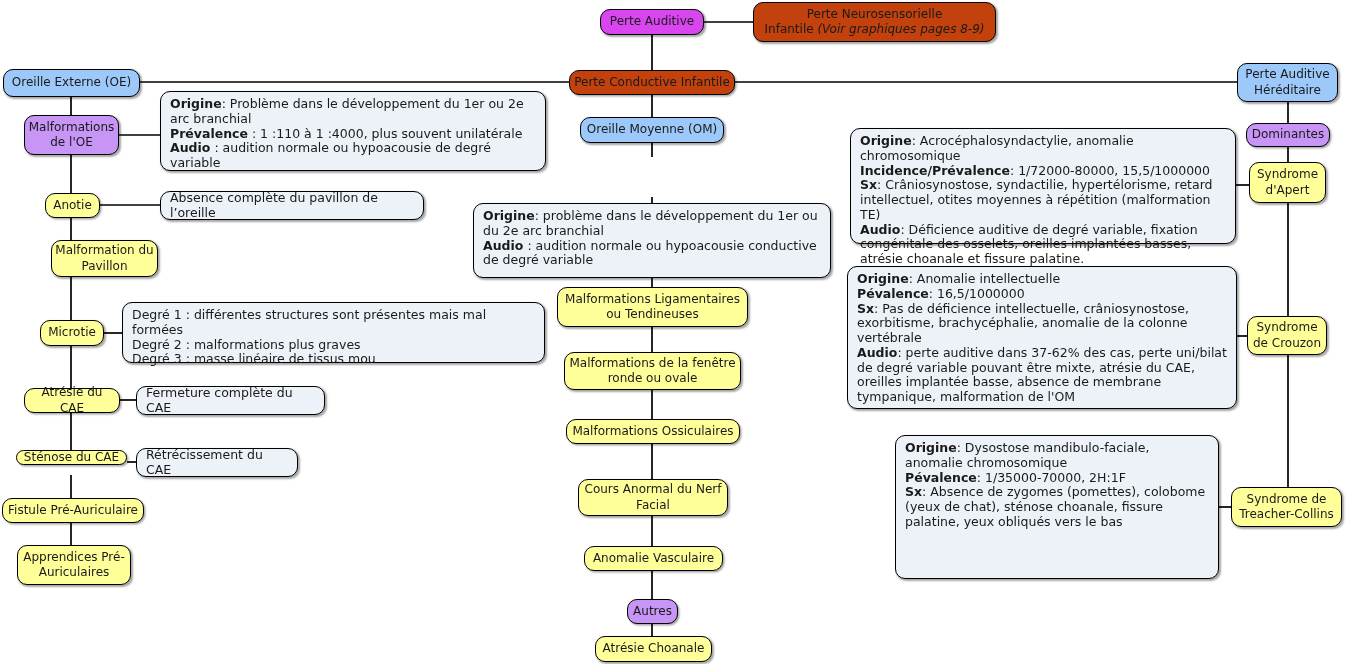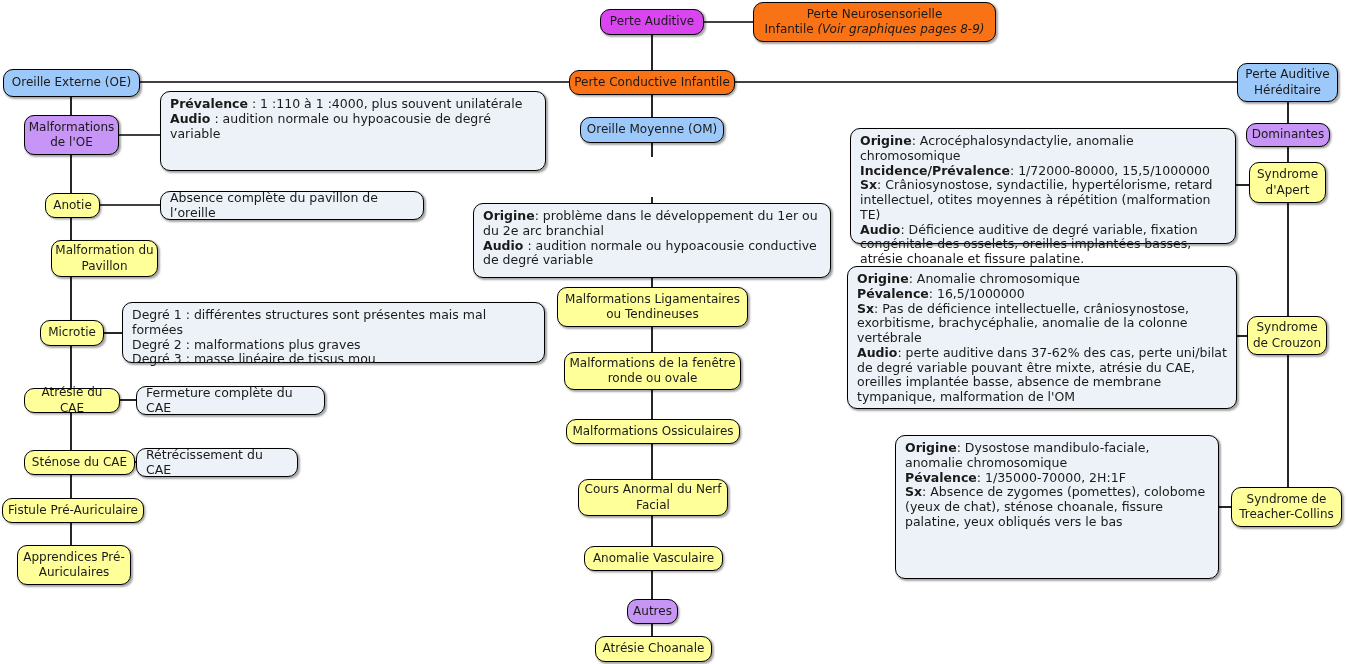--- a/index.html
+++ b/index.html
@@ -16,21 +16,21 @@
     position:absolute; box-sizing:border-box;
     border:1.5px solid #000;
     border-radius:10px;
     display:flex; align-items:center; justify-content:center;
     text-align:center;
     font-size:12px; line-height:1.28;
     padding:2px 3px;
     box-shadow:1.5px 1.5px 2px rgba(0,0,0,0.35);
   }
   .orange { background:#d946ef; }
-  .green  { background:#f97316; }
+  .green  { background:#c2410c; }
   .blue   { background:#9CC9F9; }
   .purple { background:#C795F5; }
   .yellow { background:#FFFF99; }
   .desc {
     position:absolute; box-sizing:border-box;
     border:1.5px solid #000;
     border-radius:10px;
     background:#ECF2F7;
     font-size:12.5px; line-height:1.18;
     padding:5px 9px;
@@ -104,20 +104,21 @@
 
   <div class="node blue" style="left:1237px;top:63px;width:101px;height:39px;">
     <span>Perte Auditive Héréditaire</span>
   </div>
 
   <div class="node purple" style="left:24px;top:115px;width:95px;height:40px;">
     <span>Malformations de l'OE</span>
   </div>
 
   <div class="desc" style="left:160px;top:91px;width:386px;height:80px;">
+    <div><b>Origine</b><span>: Problème dans le développement du 1er ou 2e arc branchial</span></div>
     <div><b>Prévalence</b><span> : 1 :110 à 1 :4000, plus souvent unilatérale</span></div>
     <div><b>Audio</b><span> : audition normale ou hypoacousie de degré variable</span></div>
   </div>
 
   <div class="node yellow" style="left:45px;top:193px;width:55px;height:25px;">
     <span>Anotie</span>
   </div>
 
   <div class="desc single" style="left:160px;top:191px;width:264px;height:29px;">
     <span>Absence complète du pavillon de l’oreille</span>
@@ -138,21 +139,21 @@
   </div>
 
   <div class="node yellow" style="left:24px;top:388px;width:96px;height:25px;">
     <span>Atrésie du CAE</span>
   </div>
 
   <div class="desc single" style="left:136px;top:386px;width:189px;height:29px;">
     <span>Fermeture complète du CAE</span>
   </div>
 
-  <div class="node yellow" style="left:16px;top:450px;width:111px;height:25px;margin-left:8px;">
+  <div class="node yellow" style="left:16px;top:450px;width:111px;height:15px;">
     <span>Sténose du CAE</span>
   </div>
 
   <div class="desc single" style="left:136px;top:448px;width:162px;height:29px;">
     <span>Rétrécissement du CAE</span>
   </div>
 
   <div class="node yellow" style="left:2px;top:498px;width:142px;height:25px;">
     <span>Fistule Pré-Auriculaire</span>
   </div>
@@ -212,21 +213,21 @@
     <div><b>Incidence/Prévalence</b><span>: 1/72000-80000, 15,5/1000000</span></div>
     <div><b>Sx</b><span>: Crâniosynostose, syndactilie, hypertélorisme, retard intellectuel, otites moyennes à répétition (malformation TE)</span></div>
     <div><b>Audio</b><span>: Déficience auditive de degré variable, fixation congénitale des osselets, oreilles implantées basses, atrésie choanale et fissure palatine.</span></div>
   </div>
 
   <div class="node yellow" style="left:1247px;top:316px;width:80px;height:39px;">
     <span>Syndrome de Crouzon</span>
   </div>
 
   <div class="desc" style="left:847px;top:266px;width:390px;height:143px;">
-    <div><b>Origine</b><span>: Anomalie chromosomique</span></div>
+    <div><b>Origine</b><span>: Anomalie intellectuelle</span></div>
     <div><b>Pévalence</b><span>: 16,5/1000000</span></div>
     <div><b>Sx</b><span>: Pas de déficience intellectuelle, crâniosynostose, exorbitisme, brachycéphalie, anomalie de la colonne vertébrale</span></div>
     <div><b>Audio</b><span>: perte auditive dans 37-62% des cas, perte uni/bilat de degré variable pouvant être mixte, atrésie du CAE, oreilles implantée basse, absence de membrane tympanique, malformation de l'OM</span></div>
   </div>
 
   <div class="node yellow" style="left:1231px;top:487px;width:111px;height:40px;">
     <span>Syndrome de Treacher-Collins</span>
   </div>
 
   <div class="desc" style="left:895px;top:435px;width:324px;height:144px;">

